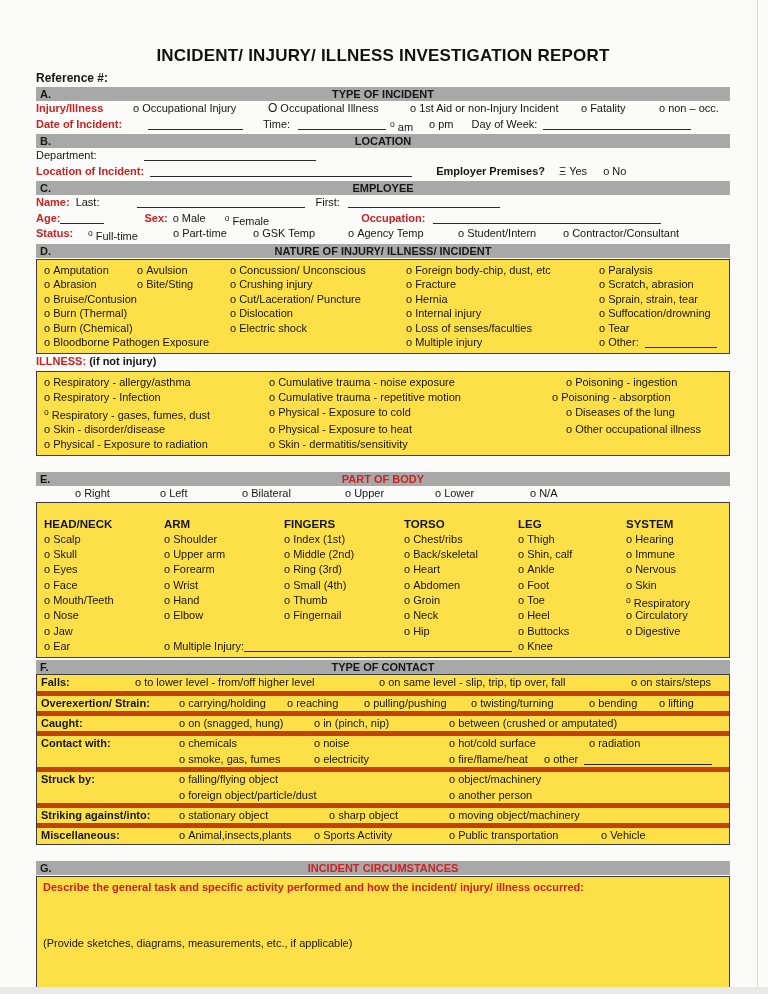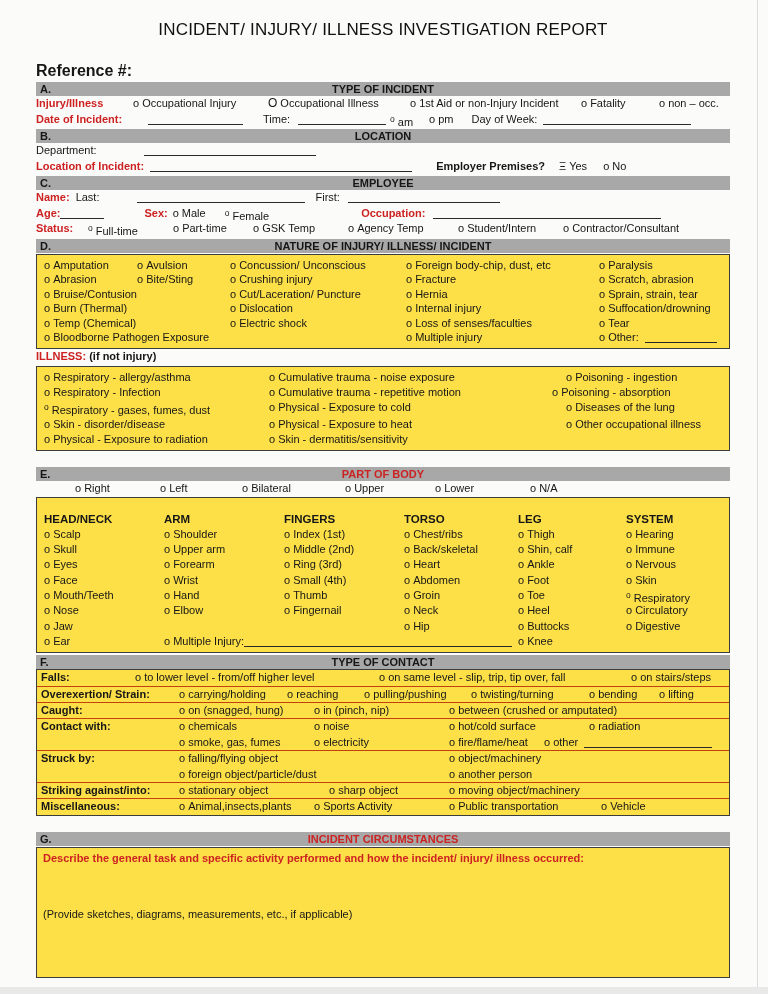--- a/index.html
+++ b/index.html
@@ -1,43 +1,43 @@
 <!DOCTYPE html>
 <html><head>
 <meta charset="utf-8">
 <style>
   html,body{margin:0;padding:0}
   body{width:768px;height:994px;background:#fbfbfa;font-family:"Liberation Sans",sans-serif;
        color:#161616;font-size:11px;position:relative;overflow:hidden}
   .edge-right{position:absolute;top:0;bottom:0;right:10px;width:1px;background:#dcdcdc}
   .bottom-strip{position:absolute;left:0;right:0;bottom:0;height:7px;background:#e9e9e9}
   .form{position:absolute;left:36px;top:0;width:694px}
-  .title{margin-top:20px;text-align:center;font-weight:normal;font-size:17px;letter-spacing:.2px;color:#111}
-  .ref{margin-top:22px;font-weight:bold;font-size:16px}
+  .title{margin-top:46px;text-align:center;font-weight:bold;font-size:17px;letter-spacing:.2px;color:#111}
+  .ref{margin-top:5px;font-weight:bold;font-size:12px}
   .bar{background:#a8a8a8;height:14px;line-height:14px;font-weight:bold;position:relative;margin-top:2px}
   .bar .sec{position:absolute;left:4px;top:0}
   .bar .bt{display:block;text-align:center}
   .red{color:#cc2222}
   .b{font-weight:bold}
   .row{height:15.5px;line-height:15.5px;white-space:nowrap}
   .opt{display:inline-block;white-space:nowrap;vertical-align:top}
   .r{display:inline-block;margin-right:3px}
   .sup{font-size:8.5px;vertical-align:3.5px}
   .caps{font-size:12px}
   .blank{display:inline-block;border-bottom:1.2px solid #2a2a2a;height:11px;vertical-align:-2px}
   .lbl{display:inline-block}
   .box{border:1.2px solid #3c3c3c;background:#fde047}
   .injury{display:grid;grid-template-columns:93px 93px 176px 193px auto;padding:3px 7px;line-height:14.6px;margin-top:1px}
   .illness{display:grid;grid-template-columns:225px 283px auto;padding:3px 7px;line-height:15px;margin-top:1px}
   .sideopts{padding-left:39px}
   .bodybox{display:flex;padding:14px 7px 3px 7px}
   .bcol .row{height:15.3px;line-height:15.3px}
   .bhdr{font-weight:bold;font-size:11.5px}
   .ftable{margin-top:0}
-  .frow{border-bottom:1px solid #c2410c;padding:0 4px}
+  .frow{border-bottom:5px solid #c2410c;padding:0 4px}
   .frow:last-child{border-bottom:none}
   .fline{height:15.4px;line-height:15.4px;white-space:nowrap}
   .flabel{display:inline-block;font-weight:bold;width:138px}
   .gbox{height:121px;padding:4px 6px;margin-top:1px}
   .gnote{margin-top:44px}
   .gap14{height:14px}
 </style>
 </head>
 <body>
 
@@ -98,21 +98,21 @@
     <span class="opt"><span class="r">o</span><span>Fracture</span></span>
     <span class="opt"><span class="r">o</span><span>Scratch, abrasion</span></span>
     <span class="opt" style="grid-column:1/3"><span class="r">o</span><span>Bruise/Contusion</span></span>
     <span class="opt"><span class="r">o</span><span>Cut/Laceration/ Puncture</span></span>
     <span class="opt"><span class="r">o</span><span>Hernia</span></span>
     <span class="opt"><span class="r">o</span><span>Sprain, strain, tear</span></span>
     <span class="opt" style="grid-column:1/3"><span class="r">o</span><span>Burn (Thermal)</span></span>
     <span class="opt"><span class="r">o</span><span>Dislocation</span></span>
     <span class="opt"><span class="r">o</span><span>Internal injury</span></span>
     <span class="opt"><span class="r">o</span><span>Suffocation/drowning</span></span>
-    <span class="opt" style="grid-column:1/3"><span class="r">o</span><span>Temp (Chemical)</span></span>
+    <span class="opt" style="grid-column:1/3"><span class="r">o</span><span>Burn (Chemical)</span></span>
     <span class="opt"><span class="r">o</span><span>Electric shock</span></span>
     <span class="opt"><span class="r">o</span><span>Loss of senses/faculties</span></span>
     <span class="opt"><span class="r">o</span><span>Tear</span></span>
     <span class="opt" style="grid-column:1/4"><span class="r">o</span><span>Bloodborne Pathogen Exposure</span></span>
     <span class="opt"><span class="r">o</span><span>Multiple injury</span></span>
     <span class="opt"><span class="r">o</span><span>Other:</span><span class="blank" style="width:72px;margin-left:6px"></span></span>
   </div>
   <div class="row">
     <span class="red b">ILLNESS:</span>&nbsp;<span class="b">(if not injury)</span>
   </div>

